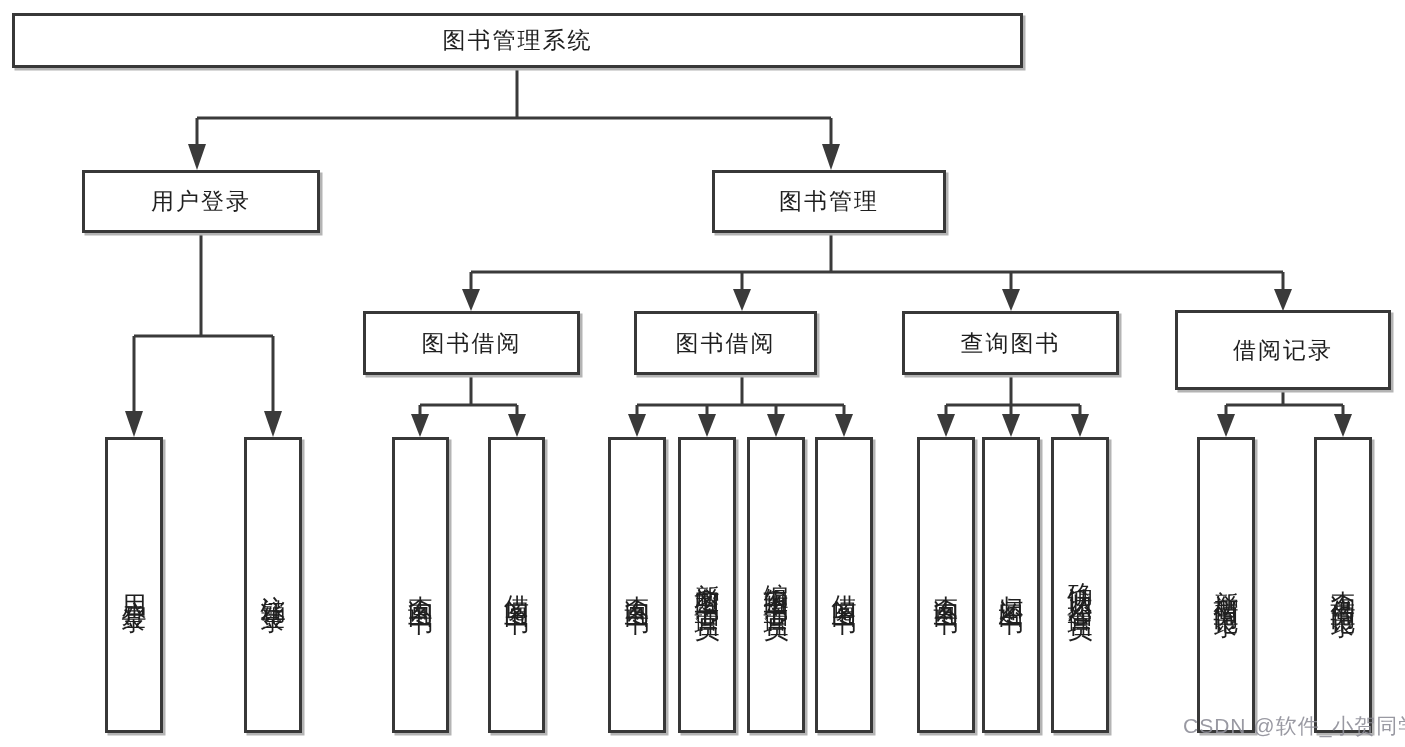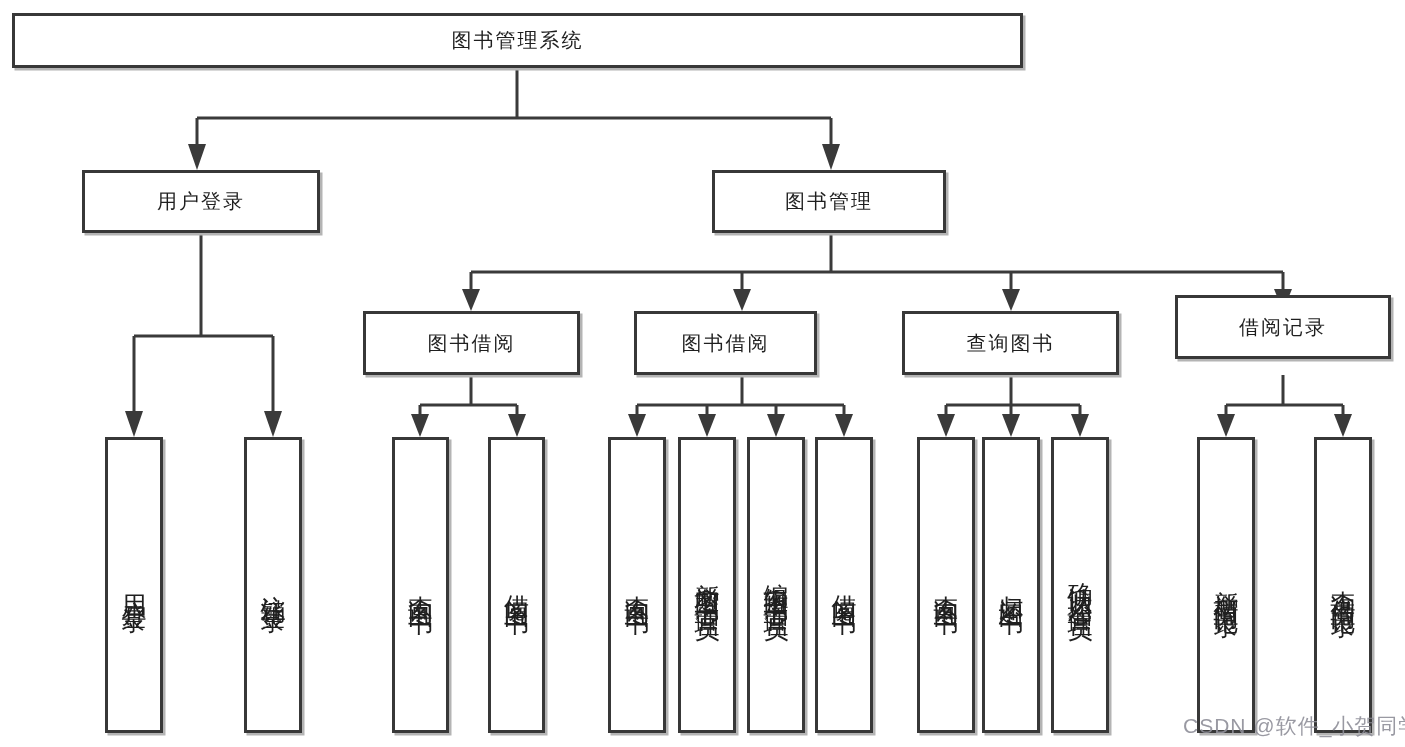--- a/index.html
+++ b/index.html
@@ -8,21 +8,21 @@
     font-family:"Liberation Sans","DejaVu Sans",sans-serif;
     color:#1f1f1f;
   }
   #connectors{position:absolute;left:0;top:0;z-index:1;}
   .box{
     position:absolute;z-index:2;background:#ffffff;
     border:3px solid #383838;box-sizing:border-box;
     box-shadow:2.5px 2.5px 0 #b4b4b4;
     display:flex;align-items:center;justify-content:center;
   }
-  .hnode span{font-size:20px;letter-spacing:2px;white-space:nowrap;}
+  .hnode span{font-size:23px;letter-spacing:2px;white-space:nowrap;}
   .leaf span{
     writing-mode:vertical-lr;text-orientation:mixed;
     font-size:25px;letter-spacing:5px;line-height:1;white-space:nowrap;
   }
   #watermark{
     position:absolute;z-index:3;left:1183px;top:712px;
     font-size:21px;letter-spacing:1px;color:#8f8f99;opacity:.9;white-space:nowrap;
   }
 </style>
 </head>
@@ -81,21 +81,21 @@
 
 <div class="box hnode" style="left:363px;top:311px;width:217px;height:64px">
   <span>图书借阅</span>
 </div>
 <div class="box hnode" style="left:634px;top:311px;width:183px;height:64px">
   <span>图书借阅</span>
 </div>
 <div class="box hnode" style="left:902px;top:311px;width:217px;height:64px">
   <span>查询图书</span>
 </div>
-<div class="box hnode" style="left:1175px;top:295px;width:216px;height:64px">
+<div class="box hnode" style="left:1175px;top:310px;width:216px;height:80px">
   <span>借阅记录</span>
 </div>
 
 <div class="box leaf" style="left:105px;top:437px;width:58px;height:296px">
   <span>用户登录</span>
 </div>
 <div class="box leaf" style="left:244px;top:437px;width:58px;height:296px">
   <span>注销登录</span>
 </div>
 

